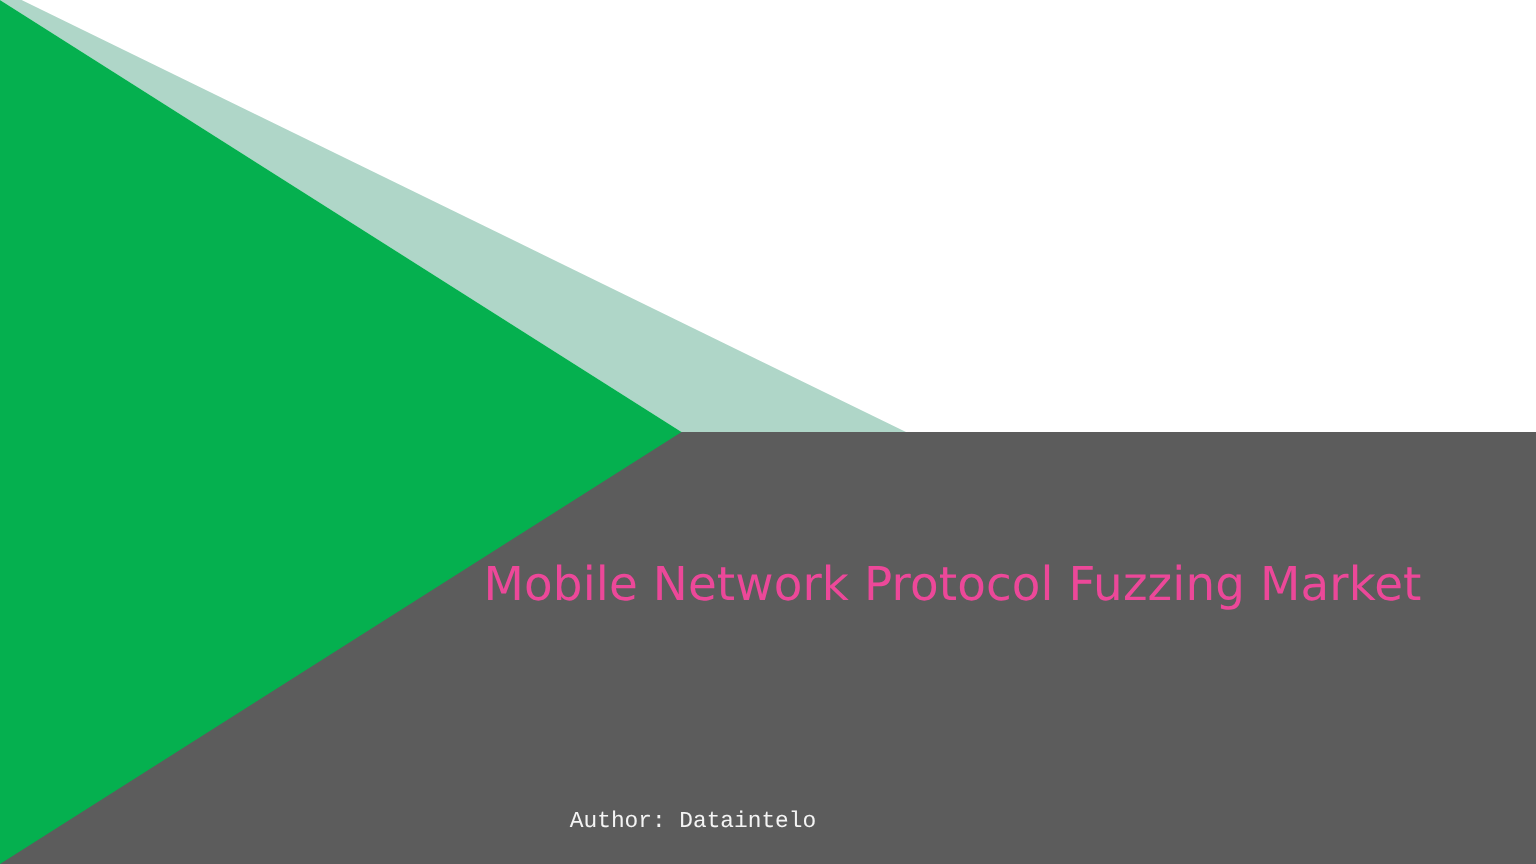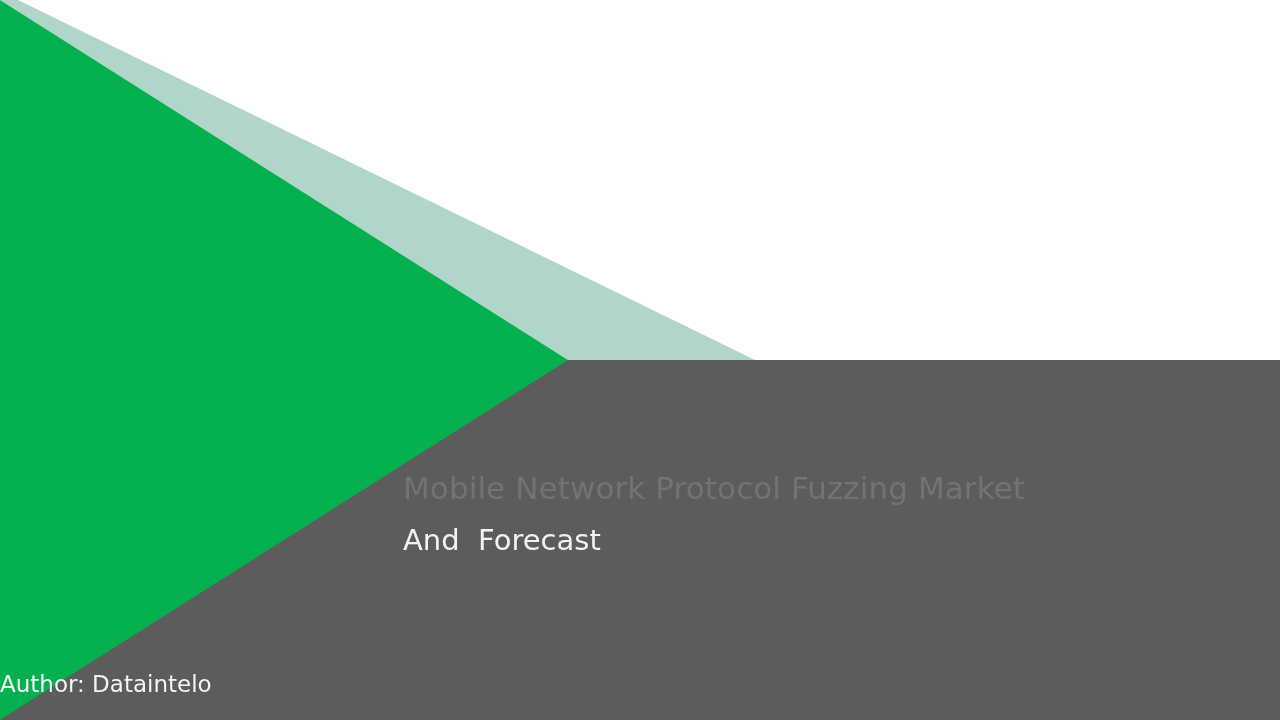--- a/index.html
+++ b/index.html
@@ -30,50 +30,51 @@
   
   .panel-text-block {
     position: absolute;
     left: 403px;
     top: 462px;
     width: 800px;
   }
 
   .title {
     margin: 0;
-    font-size: 31px;
+    font-size: 39px;
     font-weight: 400;
     line-height: 52px;
-    color: #737373;
+    color: #ec4899;
     letter-spacing: 0.1px;
     white-space: pre;
   }
 
   .subtitle {
     margin: 0;
     font-size: 29px;
     font-weight: 400;
     line-height: 52px;
     color: #f2f2f2;
     white-space: pre;
   }
   .subtitle-line-1 { margin-top: 19px; }
   .subtitle-line-2 { margin-top: 0; }
 
   .author {
     position: absolute;
     left: 0;
     top: 672px;
     width: 1155px;
-    text-align: left;
-    font-size: 23px;
+    text-align: center;
+    font-size: 19px;
     font-weight: 400;
     line-height: 24px;
     color: #f4f4f4;
     white-space: pre;
+    font-family: Liberation Mono, monospace;
   }
 </style>
 </head>
 <body>
 
 <div id="slide">
 
   <svg id="bg-art" viewBox="0 0 1280 720" width="1280" height="720" xmlns="http://www.w3.org/2000/svg" shape-rendering="geometricPrecision">
     <rect x="0" y="0" width="1280" height="720" fill="#ffffff"></rect>
 
@@ -83,18 +84,17 @@
 
     <polygon points="0,0 568,360 0,360" fill="#05b04f"></polygon>
 
     <polygon points="0,360 568,360 0,720" fill="#05b04f"></polygon>
   </svg>
 
   <div class="panel-text-block">
     <h1 class="title">Mobile Network Protocol Fuzzing Market</h1>
 
 
-    <p class="subtitle subtitle-line-2">And  Forecast</p>
   </div>
 
   <div class="author">Author: Dataintelo</div>
 
 </div>
 
 </body></html>

